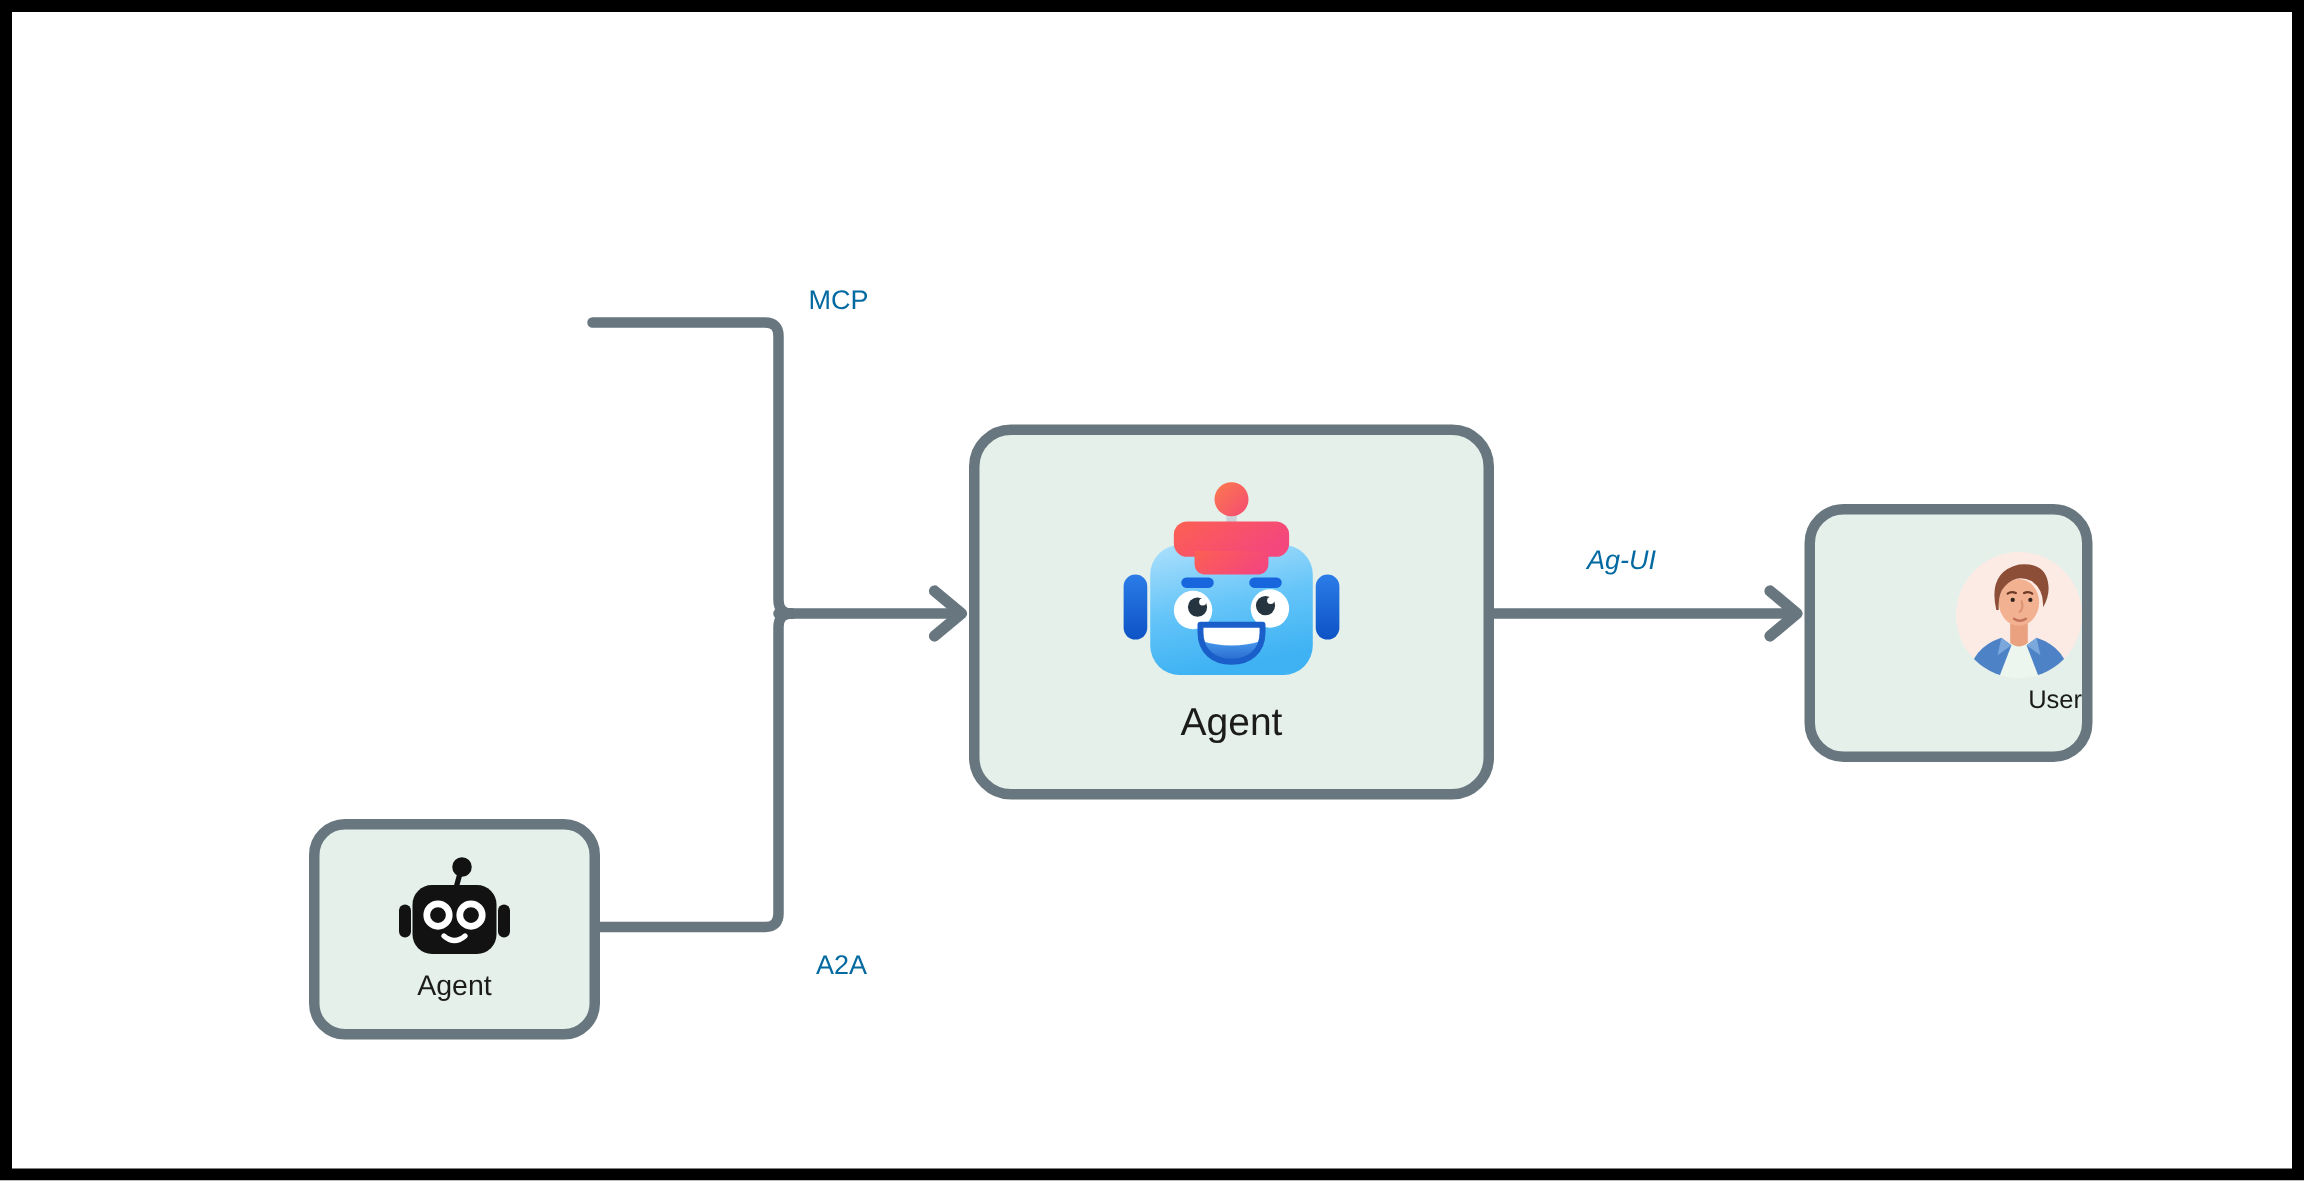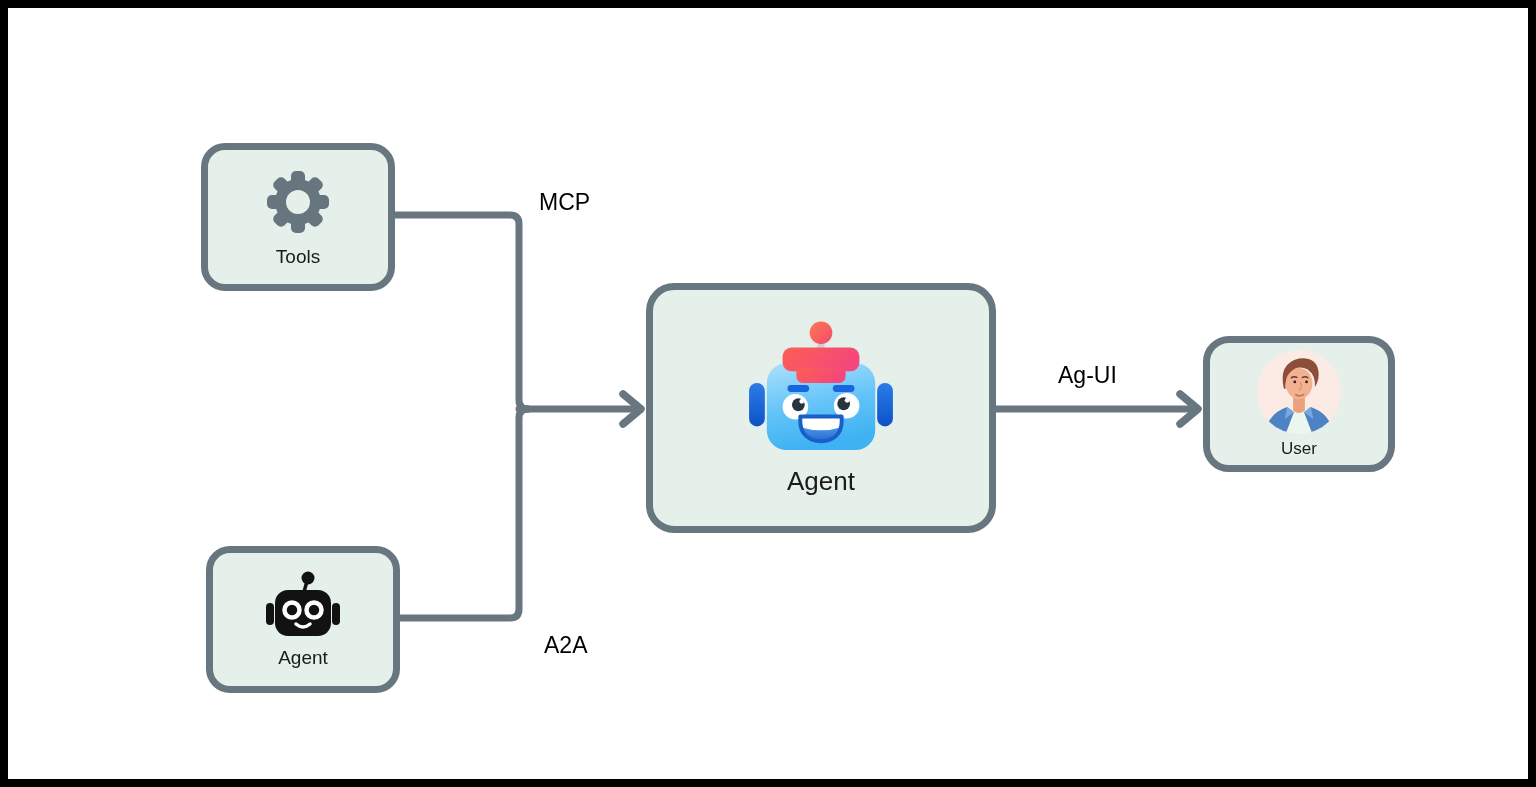--- a/index.html
+++ b/index.html
@@ -28,73 +28,60 @@
     background: #e4f0e9;
     border: 7px solid #68767f;
     display: flex;
     flex-direction: column;
     align-items: center;
     justify-content: center;
   }
   .node-tools  { left: 193px; top: 135px; width: 194px; height: 148px; border-radius: 24px; gap: 10px; }
   .node-agent-small { left: 198px; top: 538px; width: 194px; height: 147px; border-radius: 24px; gap: 8px; }
   .node-agent-main  { left: 638px; top: 275px; width: 350px; height: 250px; border-radius: 28px; gap: 14px; }
-  .node-user   { left: 1195px; top: 328px; width: 192px; height: 136px; border-radius: 26px; gap: 6px; }
+  .node-user   { left: 1195px; top: 328px; width: 192px; height: 172px; border-radius: 26px; gap: 6px; align-items: flex-end; }
 
   .node-label {
     color: #1b1b1b;
     line-height: 1.1;
     white-space: nowrap;
   }
   .node-tools .node-label { font-size: 19px; }
   .node-agent-small .node-label { font-size: 19px; }
   .node-agent-main .node-label { font-size: 26px; }
   .node-user .node-label { font-size: 17px; }
 
   .edge-label {
     position: absolute;
     z-index: 3;
-    color: #000000;
-    font-size: 23px;
+    color: #0369a1;
+    font-size: 18px;
     line-height: 1;
     white-space: nowrap;
   }
   .edge-label-mcp  { left: 531px; top: 183px; }
   .edge-label-a2a  { left: 536px; top: 626px; }
-  .edge-label-agui { left: 1050px; top: 356px; }
+  .edge-label-agui { left: 1050px; top: 356px; font-style: italic; }
 </style>
 </head>
 <body>
 
 <div class="frame">
 
   <svg class="connector-layer" viewBox="0 0 1536 787" xmlns="http://www.w3.org/2000/svg">
     <g stroke="#68767f" stroke-width="7" fill="none" stroke-linecap="round" stroke-linejoin="round">
       <path d="M387,207 H502 Q511,207 511,216 V392 Q511,401 520,401"></path>
       <path d="M392,610 H502 Q511,610 511,601 V410 Q511,401 520,401"></path>
       <path d="M511,401 H624"></path>
       <polyline stroke-width="7.5" points="615,386 633,401 615,416"></polyline>
       <path d="M988,401 H1181"></path>
       <polyline stroke-width="7.5" points="1172,386 1190,401 1172,416"></polyline>
     </g>
   </svg>
 
-  <div class="node node-tools">
-    <svg width="70" height="70" viewBox="0 0 70 70">
-      <g fill="#66757e">
-        <rect x="28" y="4" width="14" height="62" rx="5"></rect>
-        <rect x="28" y="4" width="14" height="62" rx="5" transform="rotate(45 35 35)"></rect>
-        <rect x="28" y="4" width="14" height="62" rx="5" transform="rotate(90 35 35)"></rect>
-        <rect x="28" y="4" width="14" height="62" rx="5" transform="rotate(135 35 35)"></rect>
-        <circle cx="35" cy="35" r="23"></circle>
-      </g>
-      <circle cx="35" cy="35" r="12" fill="#e4f0e9"></circle>
-    </svg>
-    <div class="node-label">Tools</div>
-  </div>
 
   <div class="node node-agent-small">
     <svg width="80" height="70" viewBox="0 0 80 70">
       <circle cx="45" cy="8" r="6.5" fill="#121212"></circle>
       <path d="M44,11 L41,22" stroke="#121212" stroke-width="3.5" stroke-linecap="round"></path>
       <rect x="12" y="20" width="56" height="46" rx="13" fill="#121212"></rect>
       <rect x="3" y="33" width="8" height="22" rx="4" fill="#121212"></rect>
       <rect x="69" y="33" width="8" height="22" rx="4" fill="#121212"></rect>
       <circle cx="29" cy="40" r="7.5" fill="none" stroke="#ffffff" stroke-width="4.5"></circle>
       <circle cx="51" cy="40" r="7.5" fill="none" stroke="#ffffff" stroke-width="4.5"></circle>

